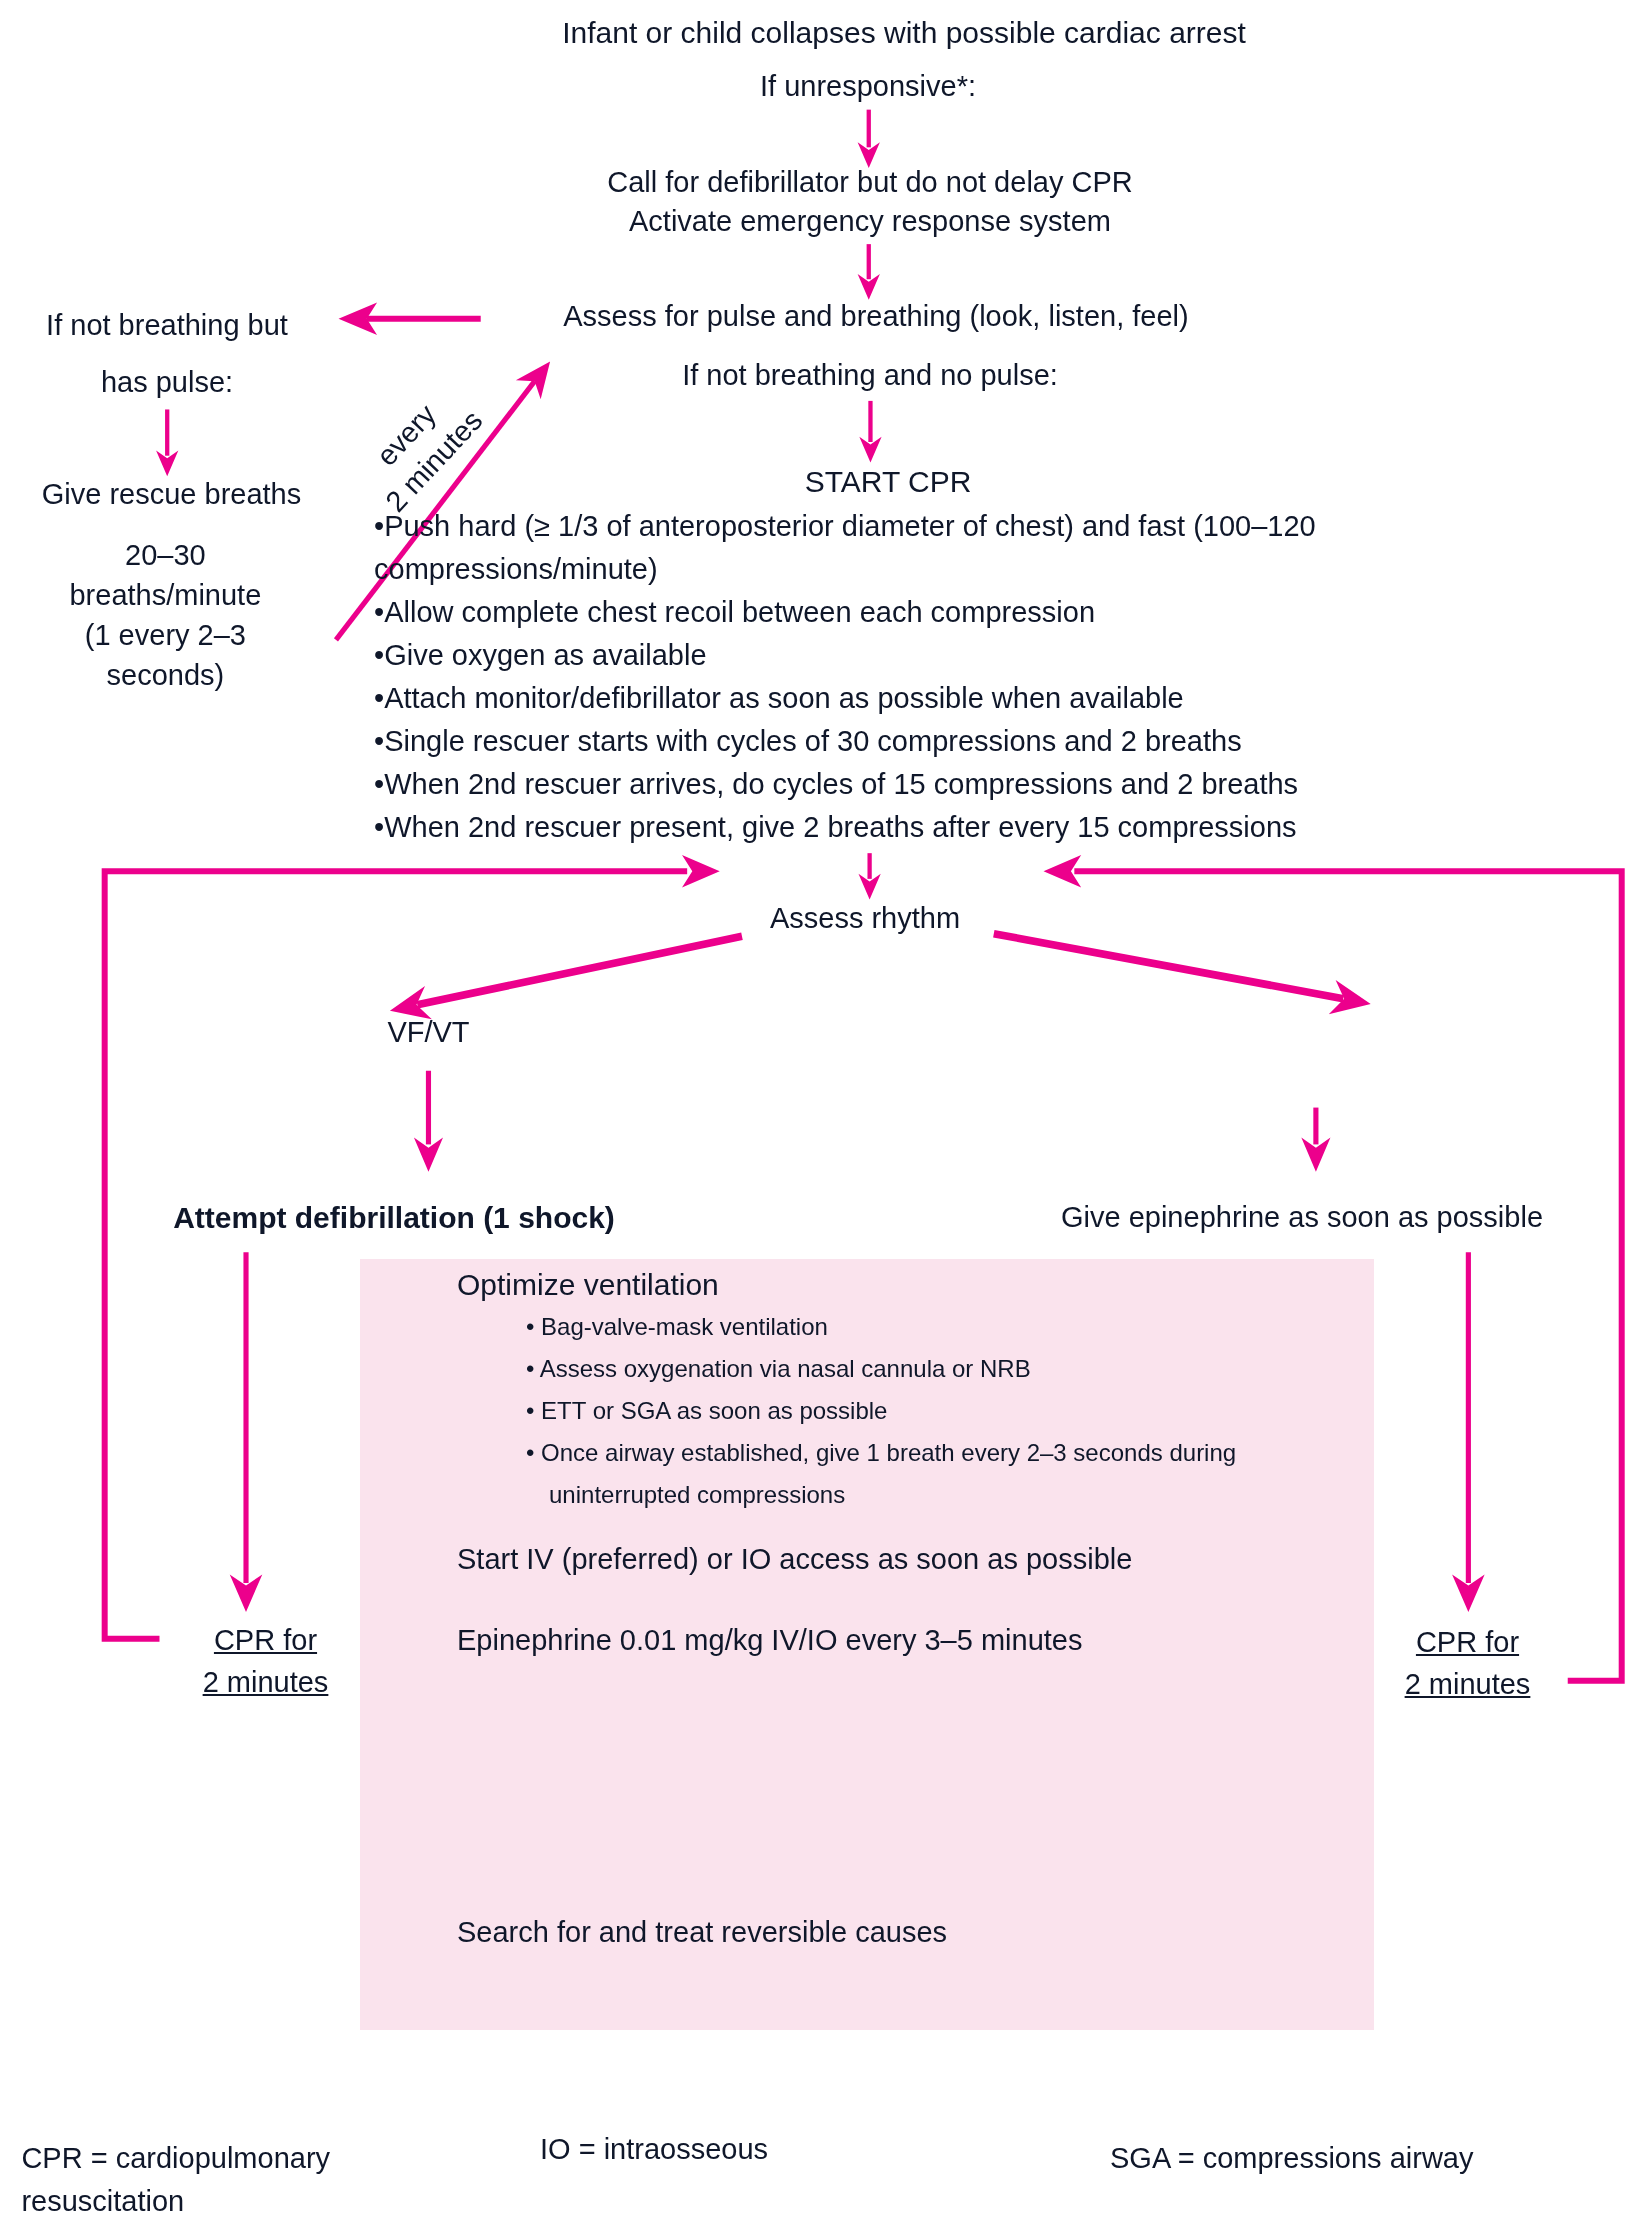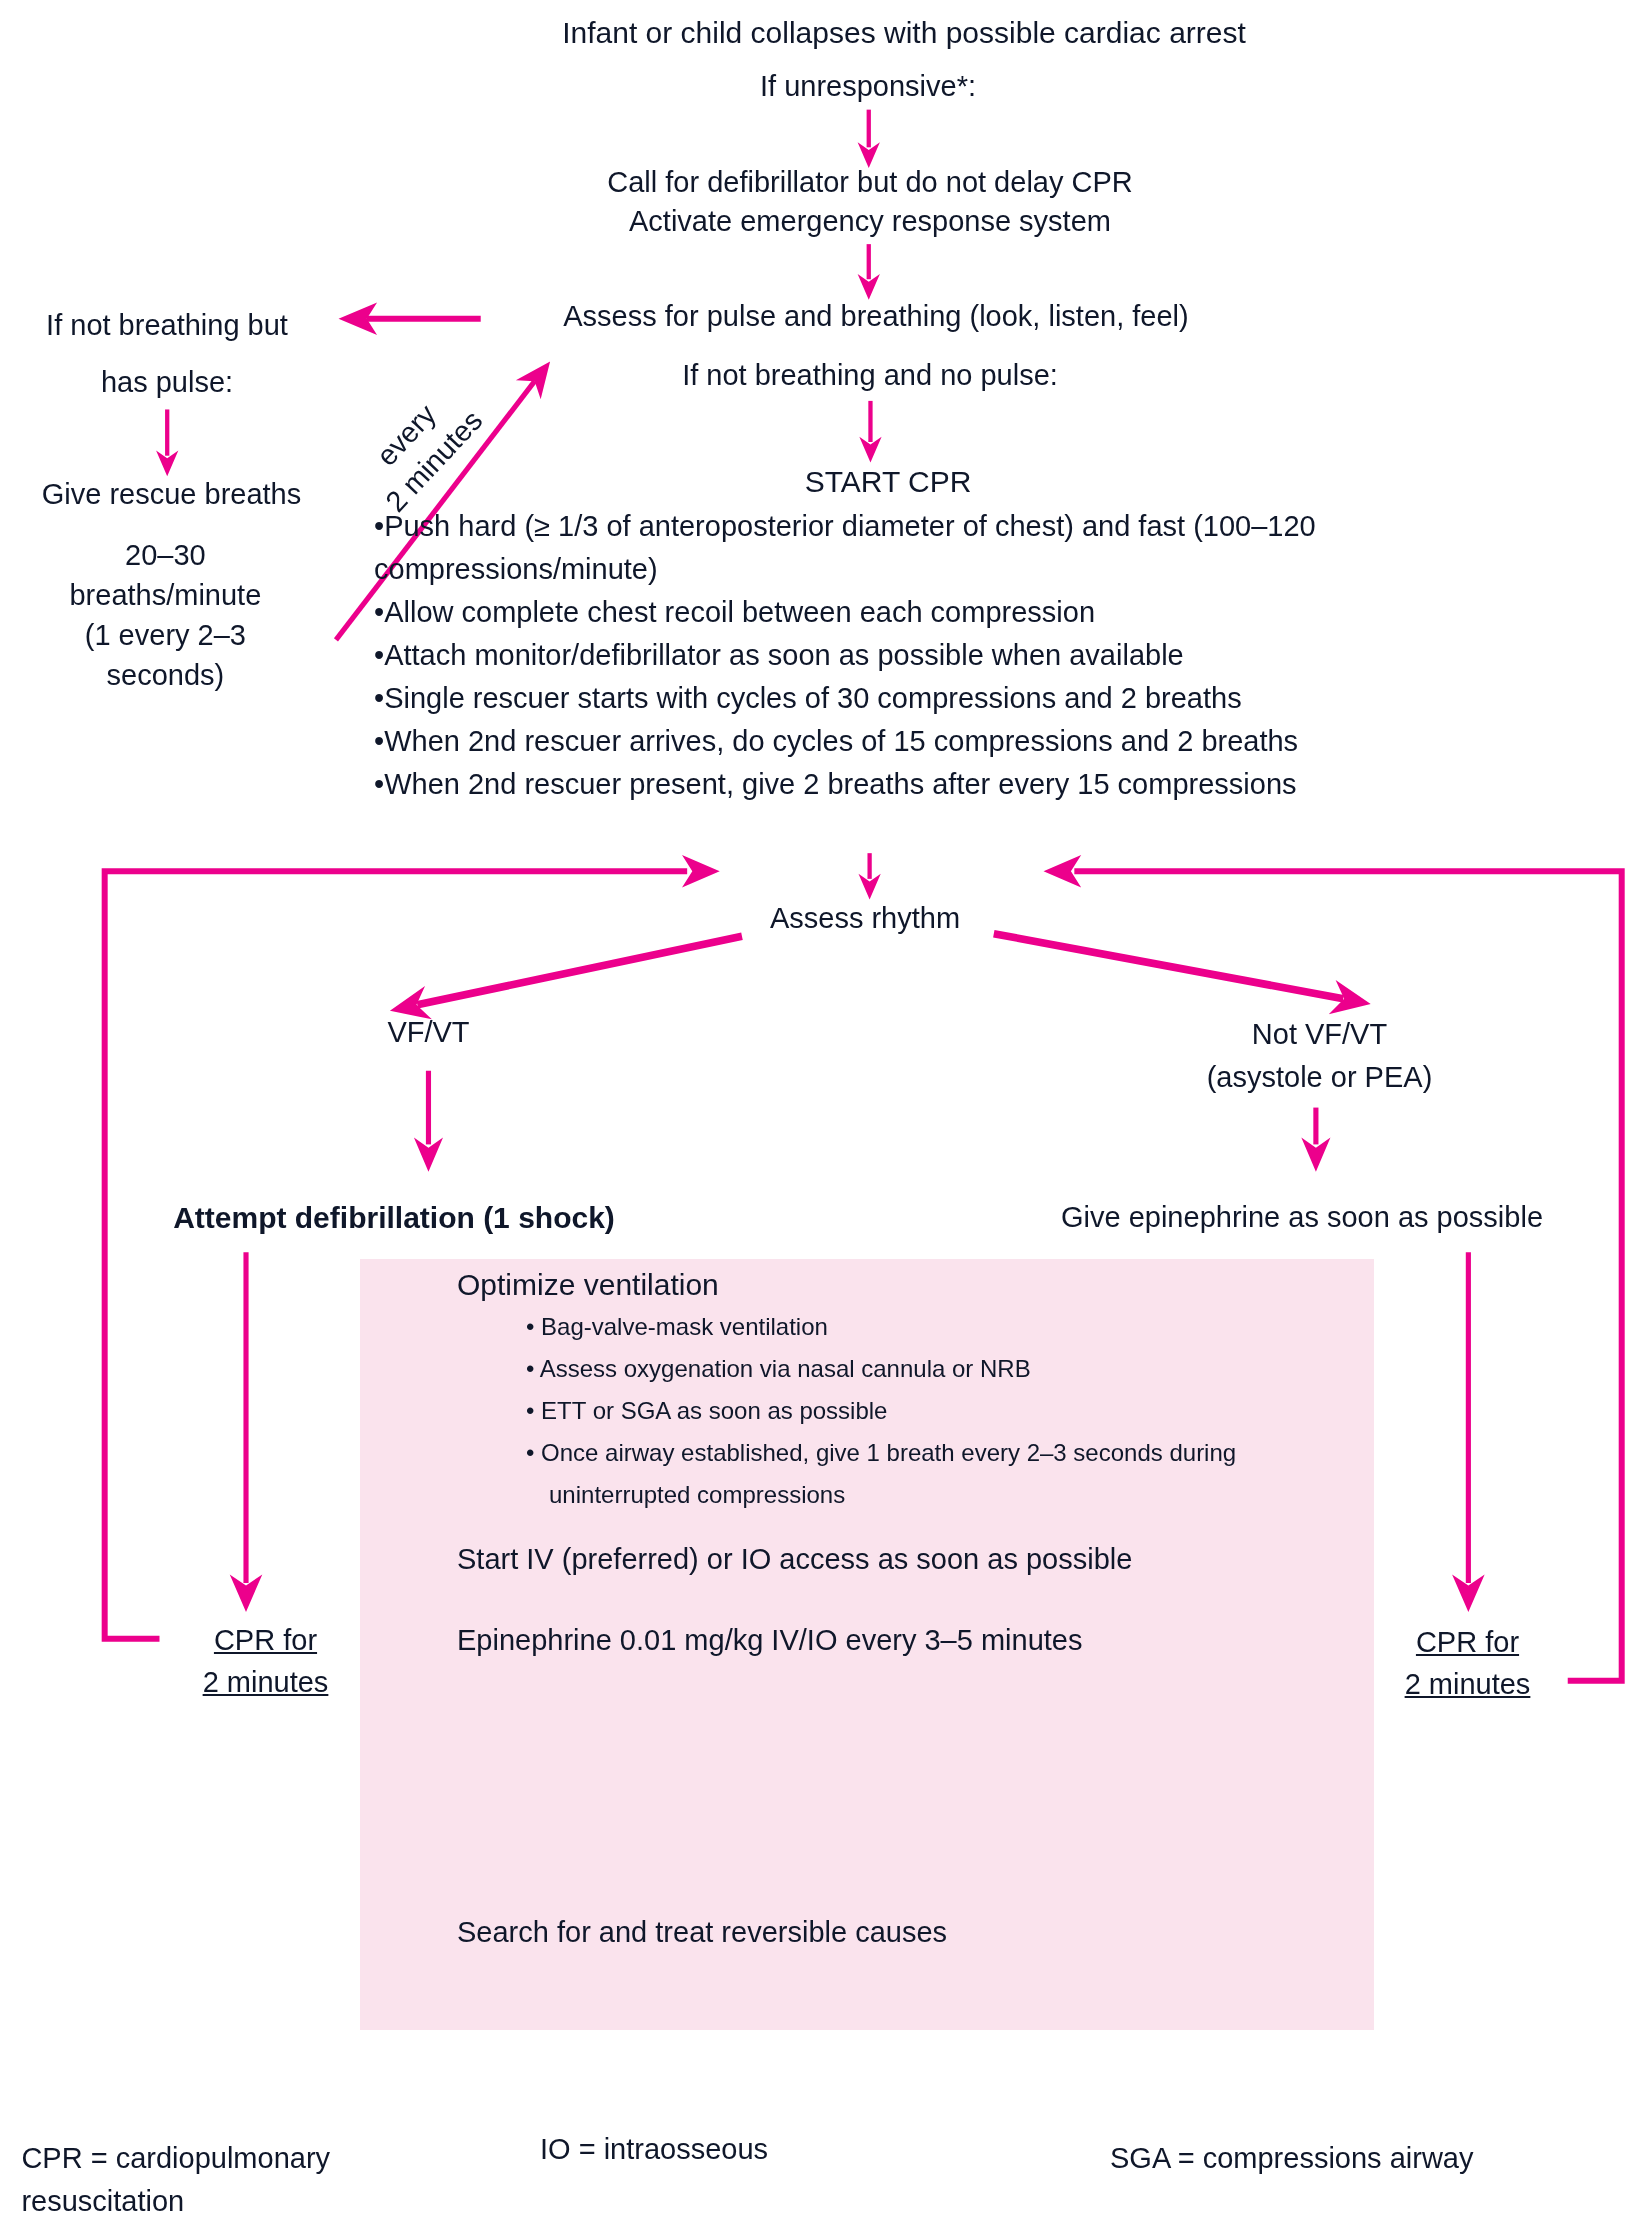--- a/index.html
+++ b/index.html
@@ -84,32 +84,29 @@
   <div class="abs ctr rot" style="left:300px;top:410px;width:240px;line-height:38px;">
     <div>every</div>
     <div>2 minutes</div>
   </div>
 
   <div class="abs ctr" style="left:356px;top:356px;width:1028px;">If not breathing and no pulse:</div>
   <div class="abs ctr" style="left:374px;top:462px;width:1028px;font-size:30px;">START CPR</div>
   <div class="abs lh50" style="left:374px;top:505px;width:1199px;">
     <div>•Push hard (≥ 1/3 of anteroposterior diameter of chest) and fast (100–120 compressions/minute)</div>
     <div>•Allow complete chest recoil between each compression</div>
+    <div>•Give oxygen as available</div>
     <div>•Attach monitor/defibrillator as soon as possible when available</div>
     <div>•Single rescuer starts with cycles of 30 compressions and 2 breaths</div>
     <div>•When 2nd rescuer arrives, do cycles of 15 compressions and 2 breaths</div>
     <div>•When 2nd rescuer present, give 2 breaths after every 15 compressions</div>
   </div>
 
   <div class="abs ctr" style="left:608px;top:899px;width:514px;">Assess rhythm</div>
   <div class="abs ctr" style="left:257px;top:1013px;width:343px;">VF/VT</div>
-  <div class="abs ctr lh50" style="left:1148px;top:1013px;width:343px;">
-    <div>Not VF/VT</div>
-    <div>(asystole or PEA)</div>
-  </div>
   <div class="abs ctr bold" style="left:94px;top:1198px;width:600px;font-size:30px;">Attempt defibrillation (1 shock)</div>
   <div class="abs ctr" style="left:1002px;top:1198px;width:600px;">Give epinephrine as soon as possible</div>
 
   <div class="abs ctr lh49" style="left:137px;top:1619px;width:257px;">
     <div>CPR for</div>
     <div>2 minutes</div>
   </div>
   <div class="abs ctr lh49" style="left:1339px;top:1621px;width:257px;">
     <div>CPR for</div>
     <div>2 minutes</div>

